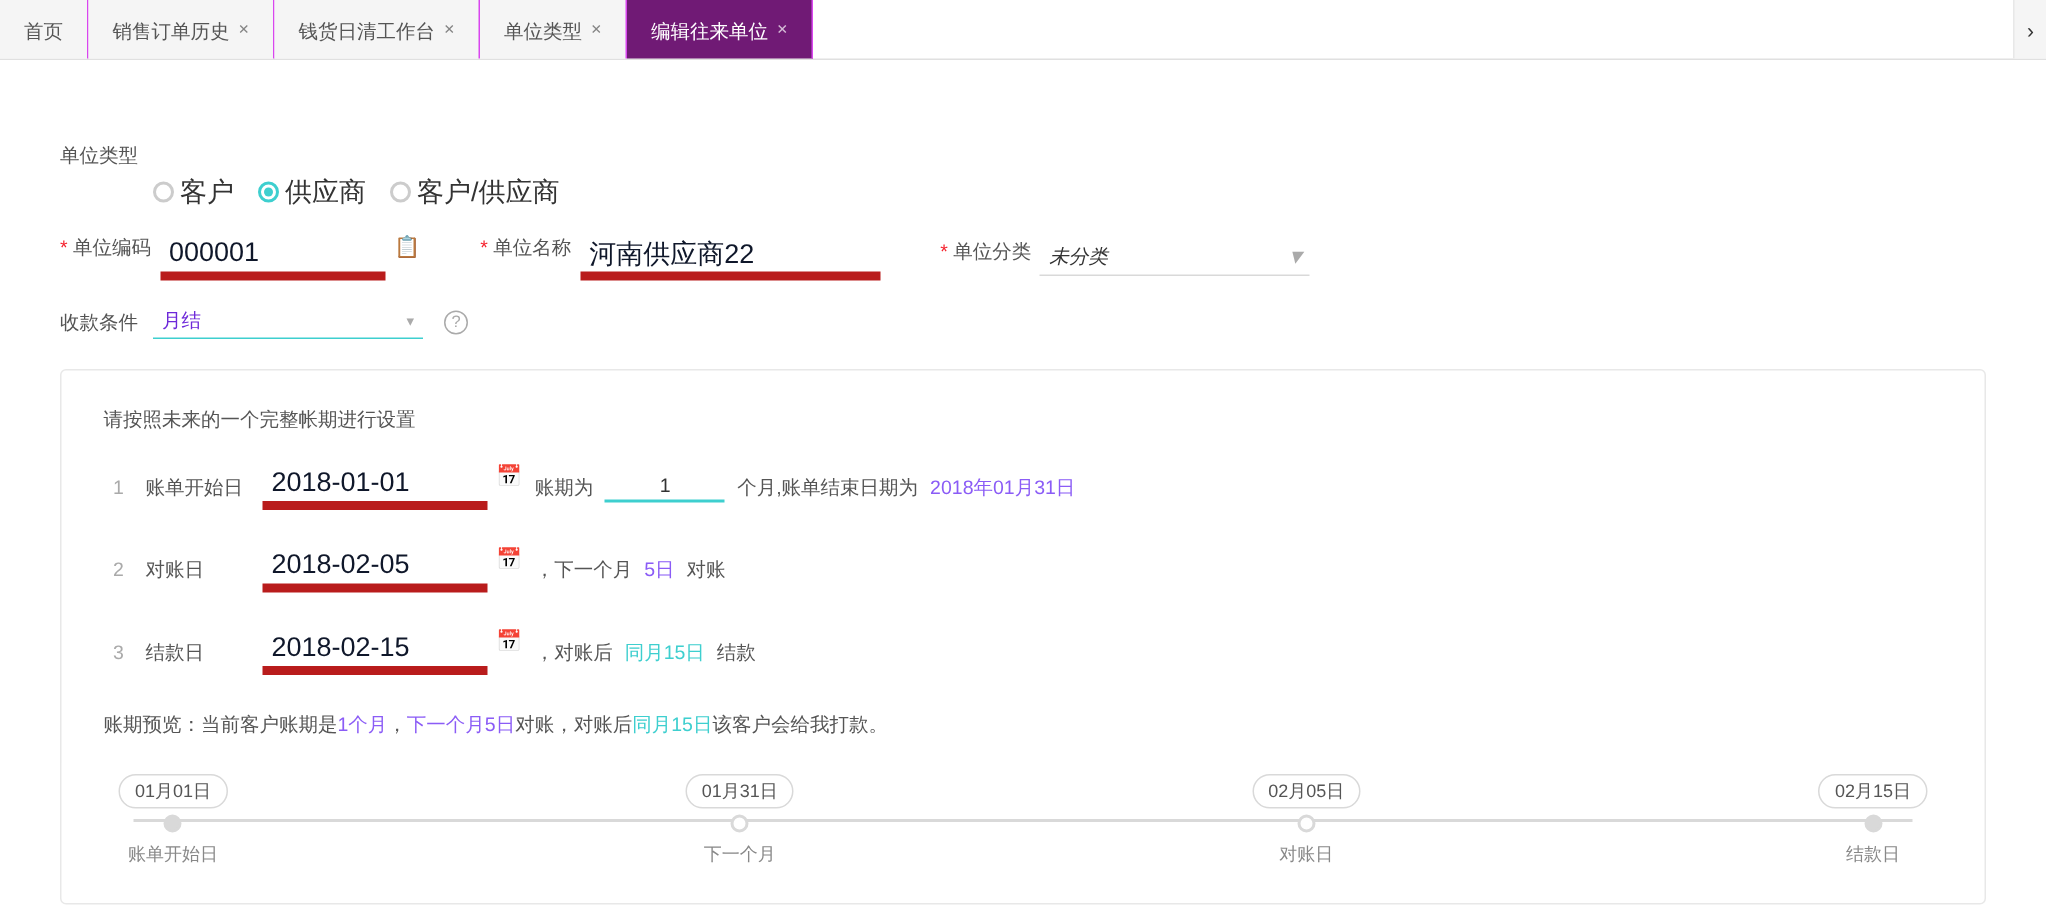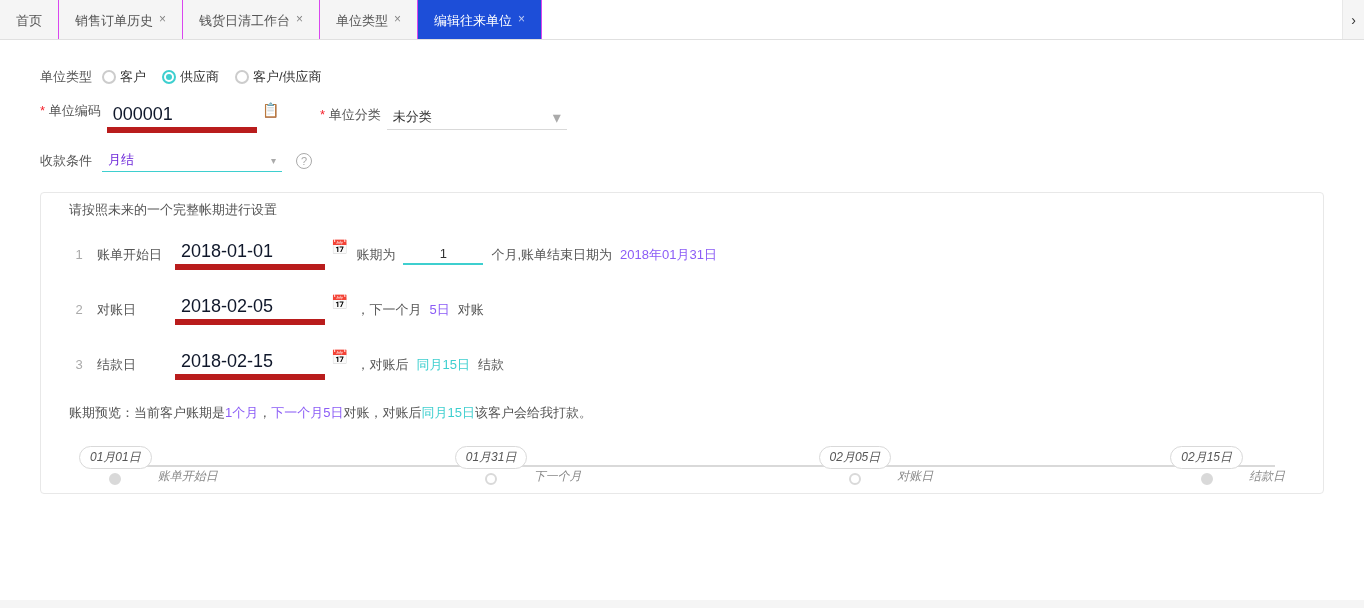--- a/index.html
+++ b/index.html
@@ -19,21 +19,21 @@
       padding: 12px 16px;
       cursor: pointer;
       font-size: 13px;
       color: #555;
       border-right: 1px solid #d946ef;
       gap: 6px;
       white-space: nowrap;
       background: #f5f5f5;
     }
     .tab-item.active {
-      background: #1d4ed8;
+      background: #701a75;
       color: #fff;
     }
     .tab-item .close-x {
       font-size: 12px;
       opacity: 0.7;
       cursor: pointer;
     }
     .tab-item.active .close-x { color: #fff; }
     .tab-nav-arrow {
       display: flex;
@@ -71,21 +71,22 @@
     .radio-group {
       display: flex;
       gap: 16px;
       align-items: center;
     }
     .radio-item {
       display: flex;
       align-items: center;
       gap: 4px;
       cursor: pointer;
-      font-size: 13px;
+      font-size: 18px;
+      margin-top: 48px;
     }
     .radio-circle {
       width: 14px;
       height: 14px;
       border-radius: 50%;
       border: 2px solid #ccc;
       display: inline-flex;
       align-items: center;
       justify-content: center;
     }
@@ -134,20 +135,21 @@
     }
     .dropdown-field .val { color: #6d28d9; font-size: 13px; flex: 1; }
     .dropdown-field .chevron { color: #aaa; font-size: 10px; }
     .dropdown-field-gray {
       display: flex;
       align-items: center;
       border-bottom: 1px solid #d9d9d9;
       min-width: 200px;
       padding: 2px 6px;
       cursor: pointer;
+      font-style: italic;
     }
     .dropdown-field-gray .val { color: #333; font-size: 13px; flex: 1; }
     .dropdown-chevron-right {
       color: #aaa;
       font-size: 16px;
       margin-left: 8px;
     }
 
     
     .help-icon {
@@ -161,21 +163,21 @@
       color: #aaa;
       font-size: 11px;
       cursor: pointer;
       margin-left: 4px;
     }
 
     
     .section-box {
       border: 1px solid #e8e8e8;
       border-radius: 4px;
-      padding: 8px 28px;
+      padding: 24px 28px;
       margin-bottom: 0;
       background: #fff;
     }
     .section-title {
       font-size: 13px;
       color: #555;
       margin-bottom: 20px;
     }
 
     
@@ -243,24 +245,23 @@
     }
     .timeline-points {
       display: flex;
       justify-content: space-between;
       width: 100%;
       position: relative;
       z-index: 1;
     }
     .timeline-point {
       display: flex;
-      flex-direction: row;
-      align-items: flex-end;
+      flex-direction: column;
+      align-items: center;
       gap: 6px;
-      font-style: italic;
     }
     .timeline-dot {
       width: 12px;
       height: 12px;
       border-radius: 50%;
       background: #fff;
       border: 2px solid #d9d9d9;
     }
     .timeline-dot.start {
       background: #d9d9d9;
@@ -336,20 +337,24 @@
         <span>客户/供应商</span>
       </label>
     </div>
   </div>
 
   <div class="form-row" style="gap:40px; margin-bottom:16px;">
     <div class="form-field">
       <span class="form-label required">单位编码</span>
       <input class="form-input" type="text" style="width: 120px;" value="000001">
       <span class="calendar-icon">📋</span>
+    </div>
+    <div class="form-field">
+      <span class="form-label required">单位名称</span>
+      <input class="form-input" type="text" style="width: 200px;" value="河南供应商22">
     </div>
     <div class="form-field">
       <span class="form-label required">单位分类</span>
       <div class="dropdown-field-gray" style="min-width:180px;">
         <span class="val">未分类</span>
         <span class="dropdown-chevron-right">▾</span>
       </div>
     </div>
   </div>
 

